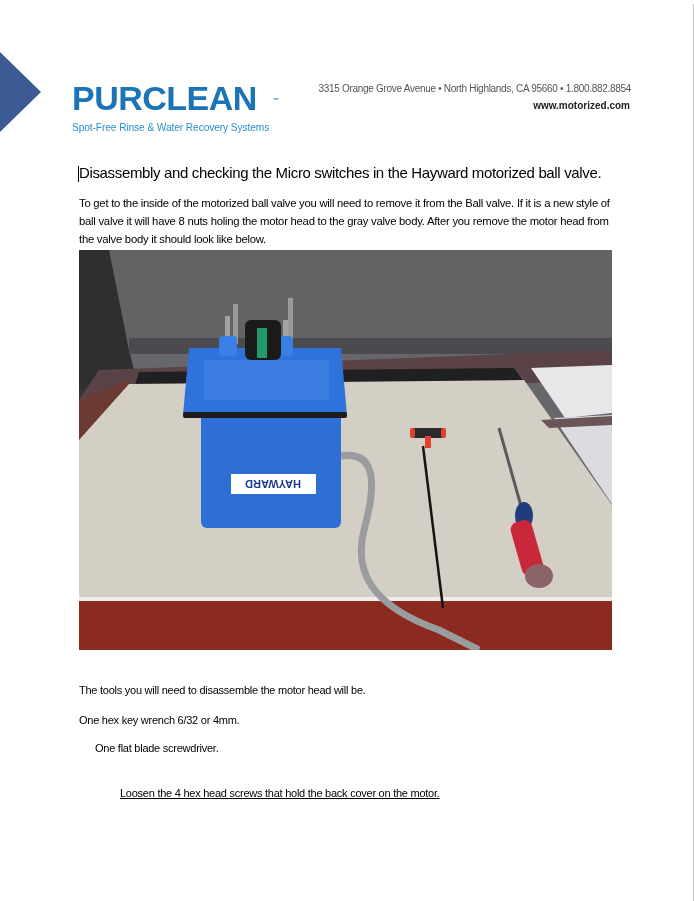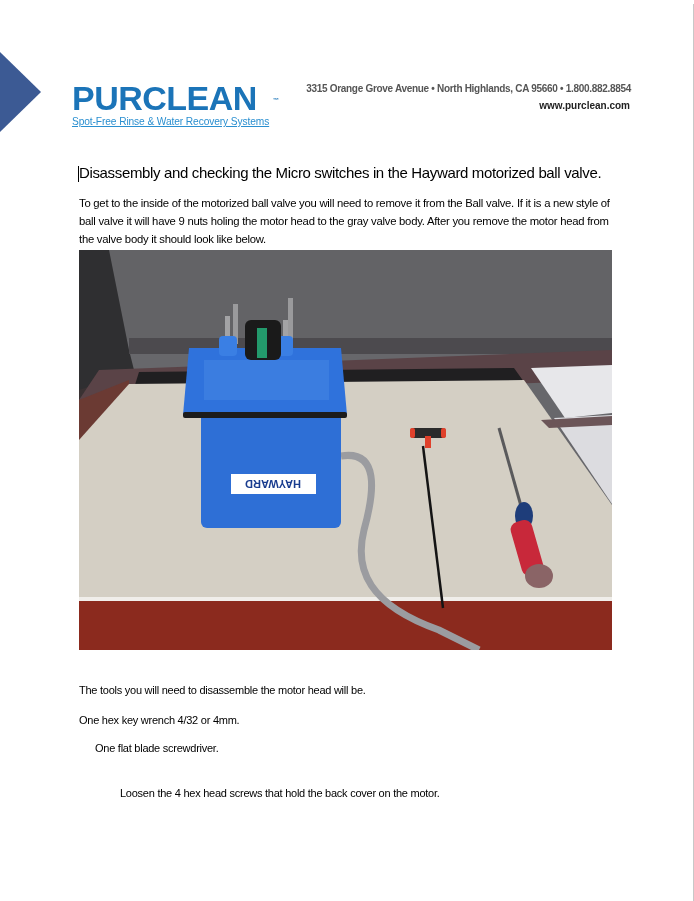--- a/index.html
+++ b/index.html
@@ -2,22 +2,22 @@
 <html><head>
   <meta charset="utf-8">
   <style>
     html, body { margin: 0; padding: 0; background: #ffffff; }
     body { width: 694px; height: 901px; position: relative; overflow: hidden; font-family: "Liberation Sans", sans-serif; color: #000; }
     .page { position: absolute; left: 0; top: 4px; width: 693px; height: 899px; background: #fff; border-right: 1px solid #c8c8c8; border-bottom: 2px solid #a3a3a3; box-sizing: content-box; }
     .tri { position: absolute; left: 0; top: 48px; width: 0; height: 0; border-top: 40px solid transparent; border-bottom: 40px solid transparent; border-left: 41px solid #3c5a94; }
     .logo { position: absolute; left: 72px; top: 76px; }
     .logo-word { font-family: "Liberation Sans", sans-serif; font-weight: bold; font-size: 34px; letter-spacing: -0.5px; color: #1b74b8; line-height: 36px; position: relative; }
     .logo-tm { position: absolute; top: 2px; right: -9px; font-size: 6px; color: #1b74b8; font-weight: bold; }
-    .logo-tag { font-family: "Liberation Sans", sans-serif; font-size: 10.2px; color: #2a8fd0; margin-top: 0px; letter-spacing: -0.1px; text-decoration: underline; }
-    .addr { position: absolute; right: 62px; top: 79px; font-size: 10px; color: #555; letter-spacing: -0.3px; white-space: nowrap; font-weight: bold; }
+    .logo-tag { font-family: "Liberation Sans", sans-serif; font-size: 10.2px; color: #2a8fd0; margin-top: 6px; letter-spacing: -0.1px; }
+    .addr { position: absolute; right: 62px; top: 79px; font-size: 10px; color: #555; letter-spacing: -0.3px; white-space: nowrap; }
     .web { position: absolute; right: 63px; top: 96px; font-size: 10px; color: #222; font-weight: bold; }
     .title { position: absolute; left: 79px; top: 160px; font-family: "Liberation Sans", sans-serif; font-size: 15px; letter-spacing: -0.35px; }
     .cursor { position: absolute; left: 78px; top: 162px; width: 1px; height: 16px; background: #000; }
     .para { position: absolute; left: 79px; top: 190px; width: 540px; font-size: 11.3px; line-height: 18.2px; letter-spacing: -0.25px; }
     .line { position: absolute; left: 79px; font-size: 11px; letter-spacing: -0.25px; white-space: nowrap; }
     .photo { position: absolute; left: 79px; top: 246px; width: 533px; height: 400px; overflow: hidden; background: #5f5f62; }
     .photo svg { display: block; }
   </style>
 </head>
 <body>
@@ -27,26 +27,26 @@
   <div class="tri"></div>
 
   <div class="logo">
     <div class="logo-word">
       <span>PURCLEAN</span><span class="logo-tm">™</span>
     </div>
     <div class="logo-tag">Spot-Free Rinse &amp; Water Recovery Systems</div>
   </div>
 
   <div class="addr">3315 Orange Grove Avenue  •  North Highlands, CA 95660  •  1.800.882.8854</div>
-  <div class="web">www.purclean.com</div>
+  <div class="web">www.motorized.com</div>
 
   <div class="cursor"></div>
   <div class="title">Disassembly and checking the Micro switches in the Hayward motorized ball valve.</div>
 
-  <div class="para">To get to the inside of the motorized ball valve you will need to remove it from the Ball valve. If it is a new style of ball valve it will have 9 nuts holing the motor head to the gray valve body. After you remove the motor head from the valve body it should look like below.</div>
+  <div class="para">To get to the inside of the motorized ball valve you will need to remove it from the Ball valve. If it is a new style of ball valve it will have 8 nuts holing the motor head to the gray valve body. After you remove the motor head from the valve body it should look like below.</div>
 
   <div class="photo">
     <svg width="533" height="400" viewBox="0 0 533 400" xmlns="http://www.w3.org/2000/svg">
 
       <rect x="0" y="0" width="533" height="400" fill="#67676b"></rect>
       <rect x="0" y="0" width="533" height="90" fill="#636366"></rect>
 
       <polygon points="0,0 30,0 50,100 60,140 0,160" fill="#2f2f31"></polygon>
       <polygon points="0,140 60,120 60,200 0,230" fill="#3a3233"></polygon>
 
@@ -92,17 +92,17 @@
       <rect x="346" y="186" width="6" height="12" fill="#e0412b"></rect>
 
       <line x1="420" y1="178" x2="442" y2="256" stroke="#5a5a5c" stroke-width="3"></line>
       <ellipse cx="445" cy="266" rx="9" ry="14" fill="#1e3d7a"></ellipse>
       <rect x="437" y="270" width="22" height="56" rx="8" fill="#c8283a" transform="rotate(-16 448 298)"></rect>
       <ellipse cx="460" cy="326" rx="14" ry="12" fill="#8a6466"></ellipse>
     </svg>
   </div>
 
   <div class="line" style="top:680px;">The tools you will need to disassemble the motor head will be.</div>
-  <div class="line" style="top:710px;">One hex key wrench 4/32 or 4mm.</div>
+  <div class="line" style="top:710px;">One hex key wrench 6/32 or 4mm.</div>
   <div class="line" style="top:738px;margin-left:16px;">One flat blade screwdriver.</div>
-  <div class="line" style="top:783px; left:120px;">Loosen the 4 hex head screws that hold the back cover on the motor.</div>
+  <div class="line" style="top:783px; left:120px;text-decoration:underline;">Loosen the 4 hex head screws that hold the back cover on the motor.</div>
 
 </div>
 
 </body></html>

